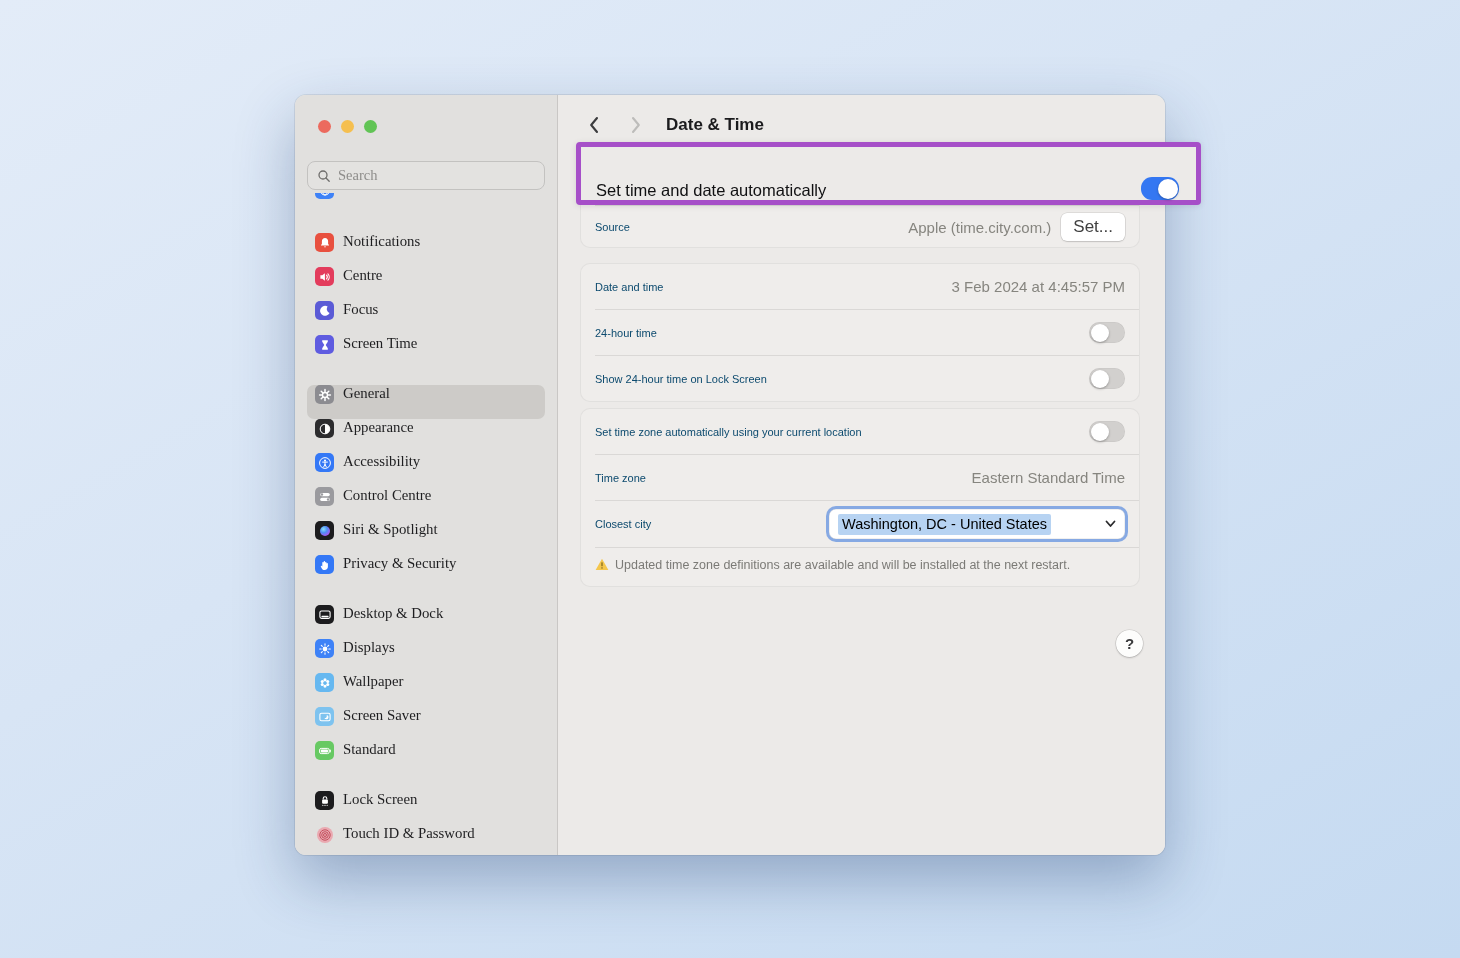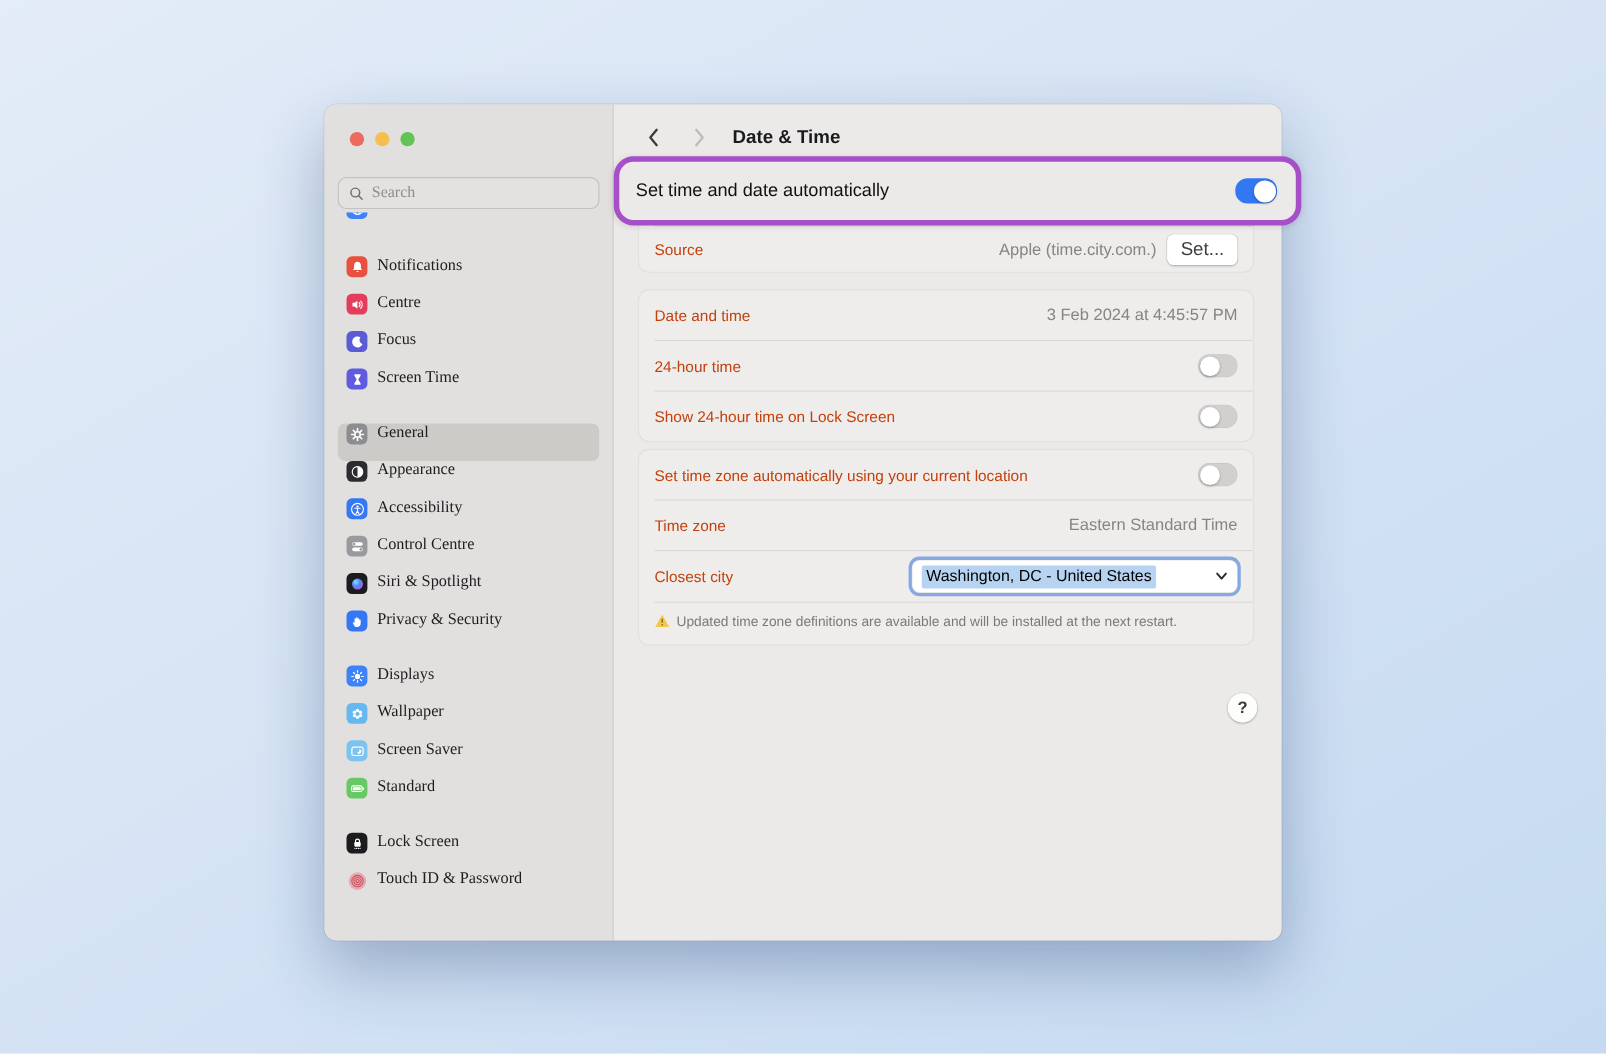--- a/index.html
+++ b/index.html
@@ -49,21 +49,21 @@
   .nav-back{position:absolute;left:30px;top:21px;cursor:default;}
   .nav-fwd{position:absolute;left:72px;top:21px;}
   .mtitle{position:absolute;left:108px;top:20px;font-size:17px;font-weight:700;color:#1b1b1d;}
   .card{position:absolute;left:22px;width:560px;background:#efedeb;border:1px solid rgba(0,0,0,.055);
         border-radius:10px;box-sizing:border-box;overflow:hidden;}
   .card1{top:53px;height:100px;}
   .card2{top:168px;}
   .card3{top:313px;}
   .row{display:flex;align-items:center;padding:0 14px;box-sizing:border-box;}
   .divider{height:1px;background:rgba(0,0,0,.085);margin:0 0 0 14px;}
-  .rlabel{font-size:14px;color:#c2410c;}
+  .rlabel{font-size:11px;color:#0c4a6e;}
   .rvalue{margin-left:auto;font-size:15px;color:#86857f;}
   .r57{height:56px;}.r42{height:42px;}.r45{height:45px;}.r46{height:46px;}
   
   .tgl{width:36px;height:21px;border-radius:11px;position:relative;margin-left:auto;flex-shrink:0;}
   .tgl .knob{position:absolute;top:1.5px;width:18px;height:18px;border-radius:50%;background:#fff;
              box-shadow:0 1px 2.5px rgba(0,0,0,.3);}
   .tgl.on{background:#3477f2;}.tgl.on .knob{right:1.5px;}
   .tgl.off{background:#d2d0ce;box-shadow:inset 0 0 0 .5px rgba(0,0,0,.06);}.tgl.off .knob{left:1.5px;}
   
   .setbtn{margin-left:10px;background:#ffffff;border:none;border-radius:6px;padding:4px 12px;
@@ -76,23 +76,23 @@
   .combo .val{font-size:14.5px;color:#000;background:#b7d3f2;padding:2.5px 4px;border-radius:2px;white-space:nowrap;}
   .combo .chev{margin-left:auto;display:flex;}
   
   .warnrow{padding:9px 14px 12px 14px;display:flex;gap:6px;align-items:flex-start;}
   .warntext{font-size:12.5px;line-height:17px;color:#7b7a76;max-width:478px;}
   
   .help{position:absolute;left:558px;top:535px;width:27px;height:27px;border-radius:50%;background:#fdfdfc;
         box-shadow:0 0 0 .5px rgba(0,0,0,.14),0 1px 2px rgba(0,0,0,.18);
         display:flex;align-items:center;justify-content:center;font-size:15px;font-weight:700;color:#39393b;}
   
-  .anno{position:absolute;left:558px;top:142px;width:625px;height:63px;box-sizing:border-box;
-        border:5px solid #a64fc8;border-radius:18px;background:#eceae8;
-        display:flex;align-items:center;padding:0 15px;box-shadow:0 1px 6px rgba(0,0,0,.10);}
+  .anno{position:absolute;left:576px;top:142px;width:625px;height:63px;box-sizing:border-box;
+        border:5px solid #a64fc8;border-radius:4px;background:#eceae8;
+        display:flex;align-items:flex-end;padding:0 15px;box-shadow:0 1px 6px rgba(0,0,0,.10);}
   .anno .albl{font-size:16.5px;font-weight:500;color:#101012;}
   .anno .tgl{width:38px;height:23px;margin-right:2px;}
   .anno .tgl .knob{width:20px;height:20px;}
 </style>
 </head>
 <body>
 
 <div class="page">
 
   <div class="window">
@@ -228,20 +228,29 @@
             <svg width="14" height="14" viewBox="0 0 14 14">
                 <path d="M4.8 11.7c-.9-.9-1.5-2-2-3.3-.2-.55.5-.95.9-.5l.6.7V4.7a.7.7 0 0 1 1.4 0v-.9a.7.7 0 0 1 1.4 0v1a.7.7 0 0 1 1.4 0v1a.7.7 0 0 1 1.4 0v3c0 1.9-1.3 3.2-3.3 3.2-.8 0-1.3-.2-1.8-.3Z" fill="#fff"></path>
               </svg>
           </span>
           <span>Privacy &amp; Security</span>
         </div>
 
         <div class="sgap"></div>
 
         <div class="srow">
+          <span class="sicon ic-desktop">
+            <svg width="14" height="14" viewBox="0 0 14 14">
+                <rect x="1.9" y="3" width="10.2" height="7.4" rx="1.6" fill="none" stroke="#fff" stroke-width="1.1"></rect>
+                <rect x="3.4" y="7.7" width="7.2" height="1.5" rx="0.75" fill="#fff"></rect>
+              </svg>
+          </span>
+          <span>Desktop &amp; Dock</span>
+        </div>
+        <div class="srow">
           <span class="sicon ic-displays">
             <svg width="14" height="14" viewBox="0 0 14 14">
                 <circle cx="7" cy="7" r="2.4" fill="#fff"></circle>
                 <g stroke="#fff" stroke-width="1.1" stroke-linecap="round">
                   <path d="M7 1.7v1.5M7 10.8v1.5M1.7 7h1.5M10.8 7h1.5M3.3 3.3l1 1M9.7 9.7l1 1M10.7 3.3l-1 1M4.3 9.7l-1 1"></path>
                 </g>
               </svg>
           </span>
           <span>Displays</span>
         </div>

